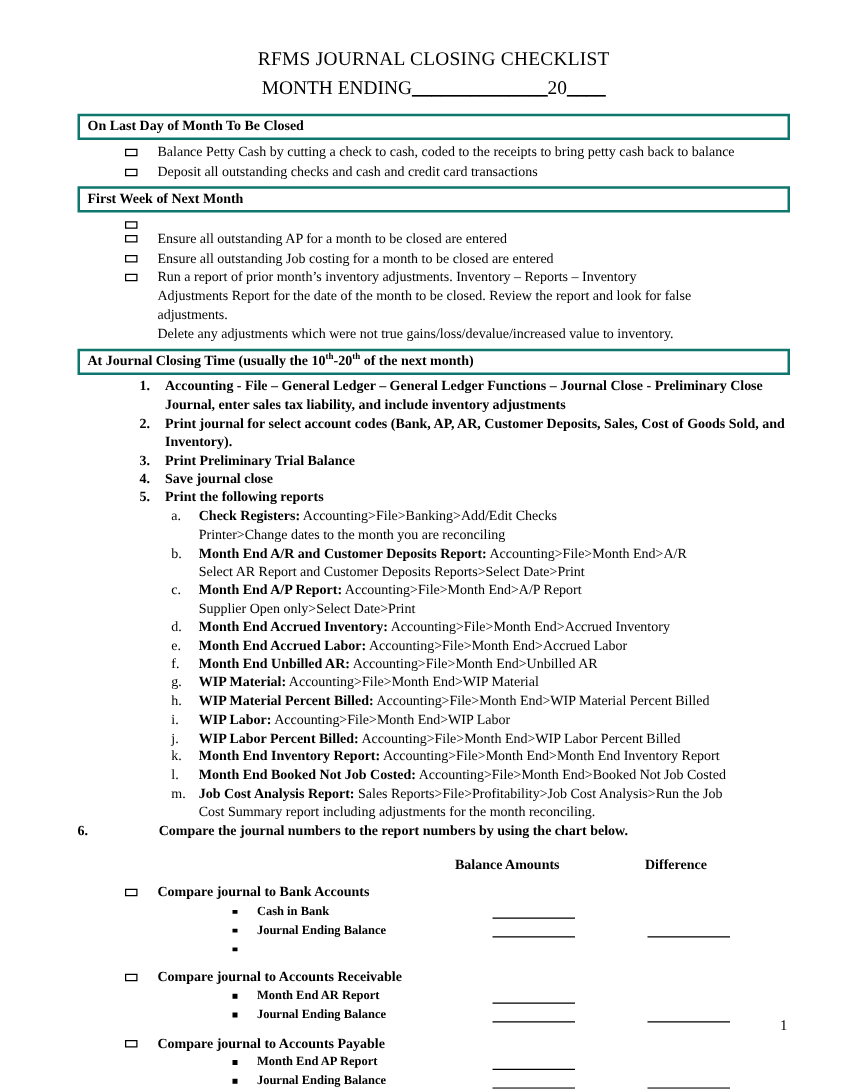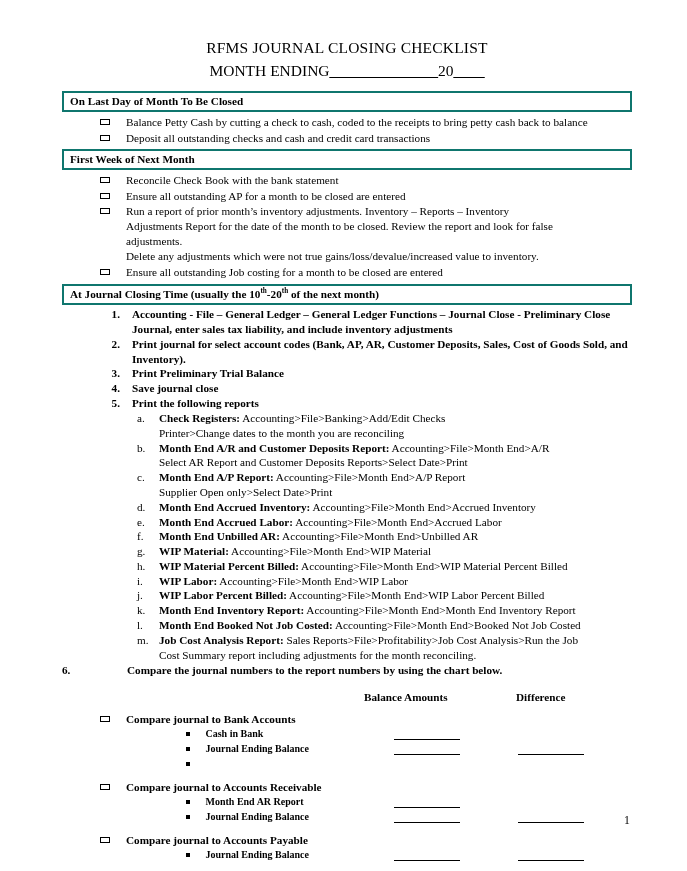--- a/index.html
+++ b/index.html
@@ -226,38 +226,37 @@
     <li class="cb-row">
       <span class="cb-glyph"></span>
       <span class="cb-text">Deposit all outstanding checks and cash and credit card transactions</span>
     </li>
   </ul>
 
   <div class="section-bar" style="margin-top:3px;">First Week of Next Month</div>
   <ul class="cb-list">
     <li class="cb-row first">
       <span class="cb-glyph"></span>
-      <span class="cb-text">Reconcile Check Book with the bank statement</span>
     </li>
     <li class="cb-row">
       <span class="cb-glyph"></span>
       <span class="cb-text">Ensure all outstanding AP for a month to be closed are entered</span>
+    </li>
+    <li class="cb-row">
+      <span class="cb-glyph"></span>
+      <span class="cb-text">Ensure all outstanding Job costing for a month to be closed are entered</span>
     </li>
     <li class="cb-row">
       <span class="cb-glyph"></span>
       <span class="cb-text">
         <span class="sub-line">Run a report of prior month’s inventory adjustments. Inventory – Reports – Inventory</span>
         <span class="sub-line">Adjustments Report for the date of the month to be closed. Review the report and look for false</span>
         <span class="sub-line">adjustments.</span>
         <span class="sub-line">Delete any adjustments which were not true gains/loss/devalue/increased value to inventory.</span>
       </span>
-    </li>
-    <li class="cb-row">
-      <span class="cb-glyph"></span>
-      <span class="cb-text">Ensure all outstanding Job costing for a month to be closed are entered</span>
     </li>
   </ul>
 
   <div class="section-bar" style="margin-top:4px;">
     <span>At Journal Closing Time (usually the 10</span><sup>th</sup><span>-20</span><sup>th</sup><span> of the next month)</span>
   </div>
 
   <ul class="num-list">
     <li class="num-row">
       <span class="num-marker">1.</span>
@@ -398,20 +397,27 @@
     </div>
   </div>
 
   <div class="cmp-group">
     <div class="cmp-head">
       <span class="cb-glyph"></span>
       <span>Compare journal to Accounts Payable</span>
     </div>
     <div class="cmp-item">
       <span class="cmp-bullet"></span>
+      <span class="cmp-label">Month End AP Report</span>
+      <span class="cmp-line-bal"></span>
+      <span class="cmp-gap"></span>
+      <span class="cmp-line-empty"></span>
+    </div>
+    <div class="cmp-item">
+      <span class="cmp-bullet"></span>
       <span class="cmp-label">Journal Ending Balance</span>
       <span class="cmp-line-bal"></span>
       <span class="cmp-gap"></span>
       <span class="cmp-line-diff"></span>
     </div>
   </div>
 
   <div class="page-number">1</div>
 
 </div>

